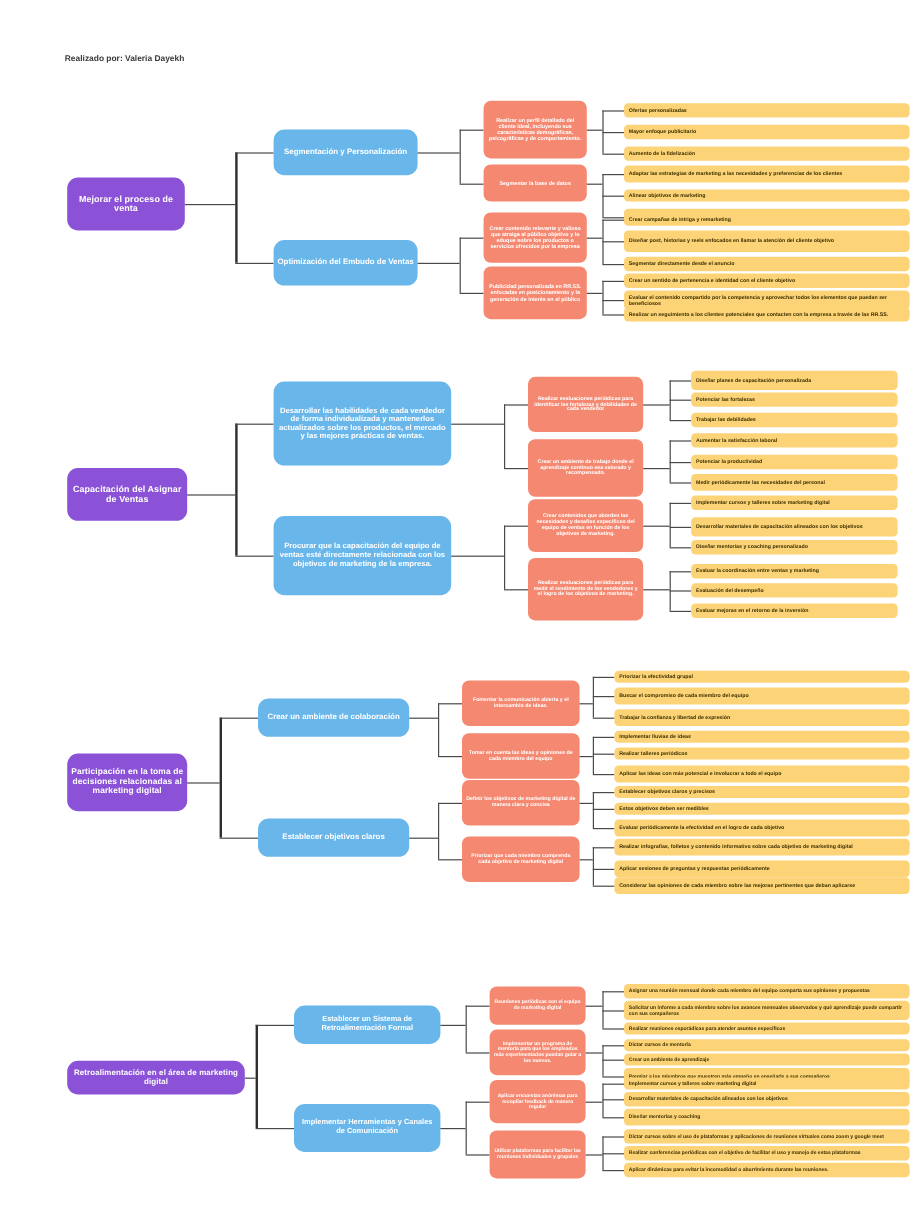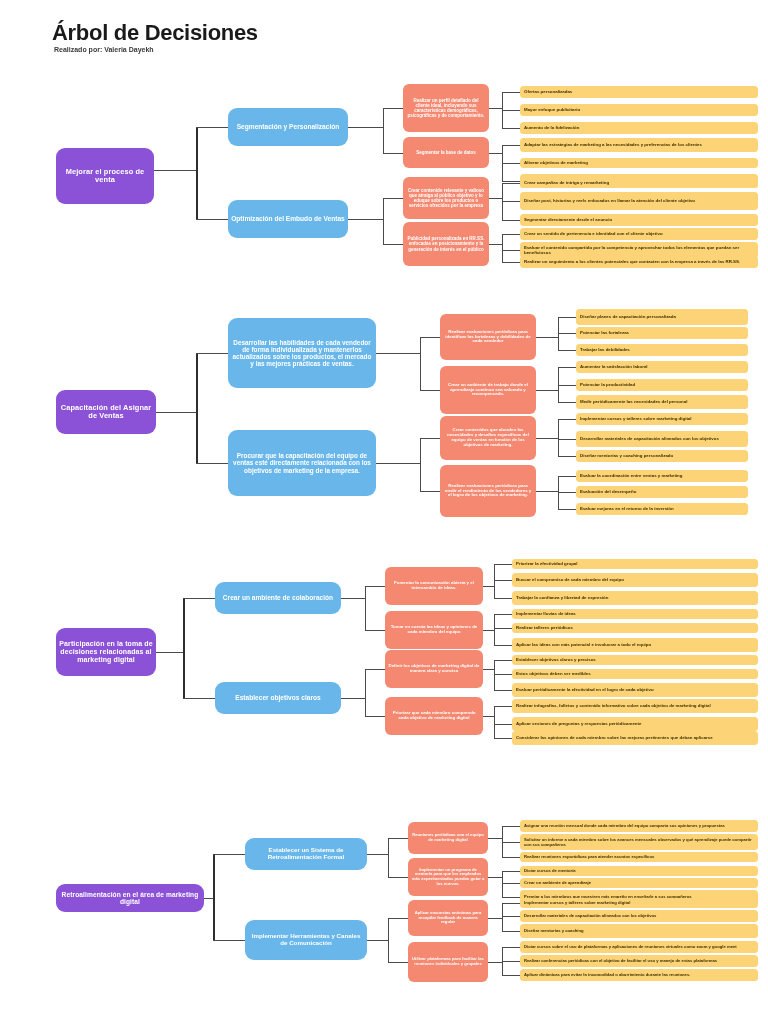--- a/index.html
+++ b/index.html
@@ -66,24 +66,23 @@
   
   .ln { position: absolute; background: #4a4a4a; }
   .lh { height: 1px; }
   .lv { width: 1px; }
   .lv.thick { width: 1.6px; background: #2e2e2e; }
 </style>
 </head>
 <body>
 
 <div id="page">
-  <div class="title">Árbol de Decisiones</div>
   <div class="subtitle">Realizado por: Valeria Dayekh</div>
   <div id="sections-host">
-      <div class="node root" style="left: 56px; top: 148px; width: 98px; height: 56px; font-size: 7.4px;">Mejorar el proceso de venta</div>
+      <div class="node root" style="left: 56px; top: 148px; width: 98px; height: 44px; font-size: 7.4px;">Mejorar el proceso de venta</div>
       <div class="ln lh" style="left: 154px; top: 170px; width: 42px;"></div>
       <div class="ln lv thick" style="left: 196px; top: 127px; height: 92px;"></div>
       <div class="ln lh" style="left: 196px; top: 127px; width: 32px;"></div>
       <div class="ln lh" style="left: 196px; top: 219px; width: 32px;"></div>
       <div class="node lvl1" style="left: 228px; top: 108px; width: 120px; height: 38px; font-size: 6.6px;">Segmentación y Personalización</div>
       <div class="ln lh" style="left: 348px; top: 127px; width: 35px;"></div>
       <div class="ln lv" style="left: 383px; top: 108px; height: 44.5px;"></div>
       <div class="ln lh" style="left: 383px; top: 108px; width: 20px;"></div>
       <div class="ln lh" style="left: 383px; top: 152.5px; width: 20px;"></div>
       <div class="node lvl2" style="left: 403px; top: 84px; width: 86px; height: 48px; font-size: 4.5px;">Realizar un perfil detallado del cliente ideal, incluyendo sus características demográficas, psicográficas y de comportamiento.</div>

